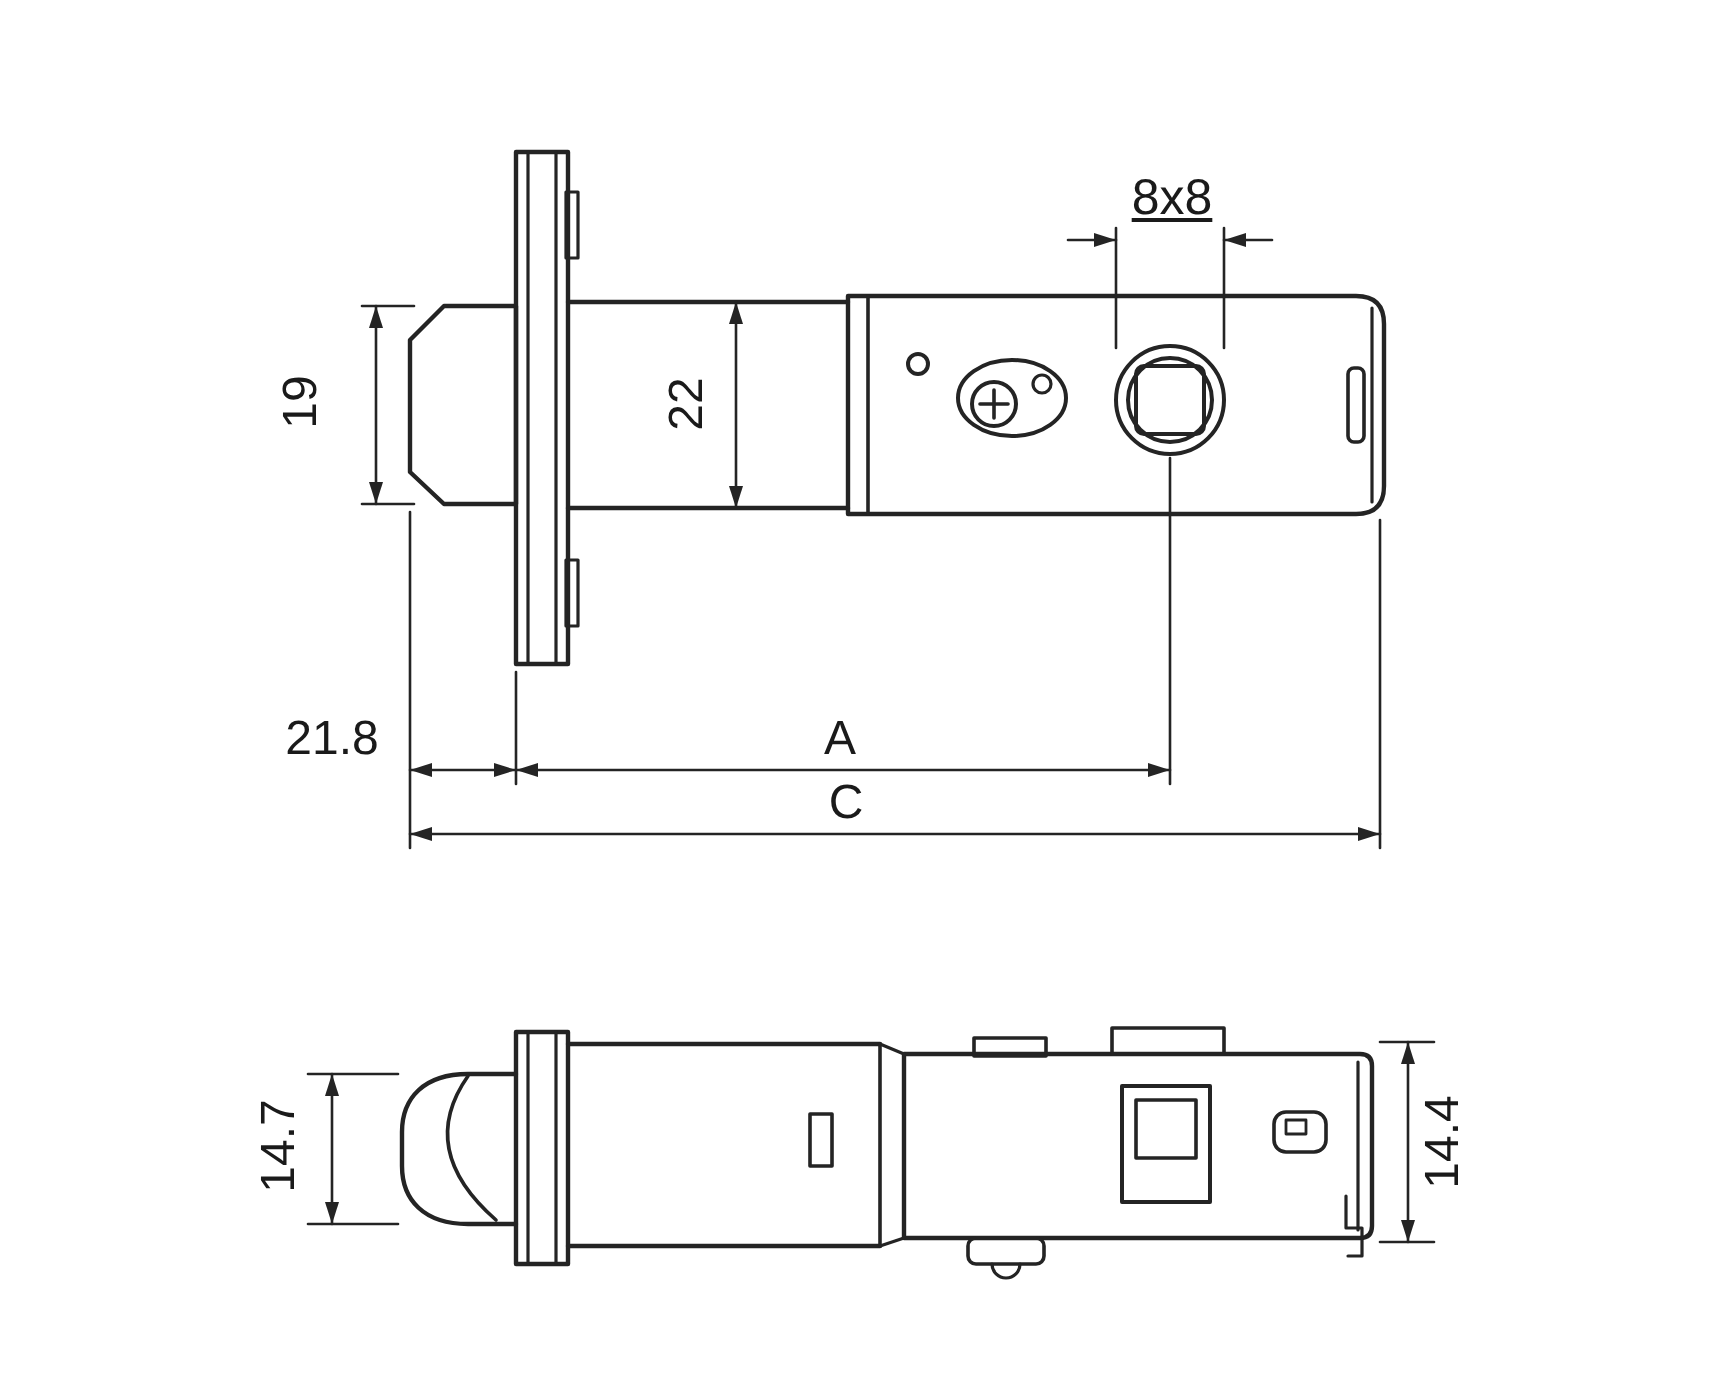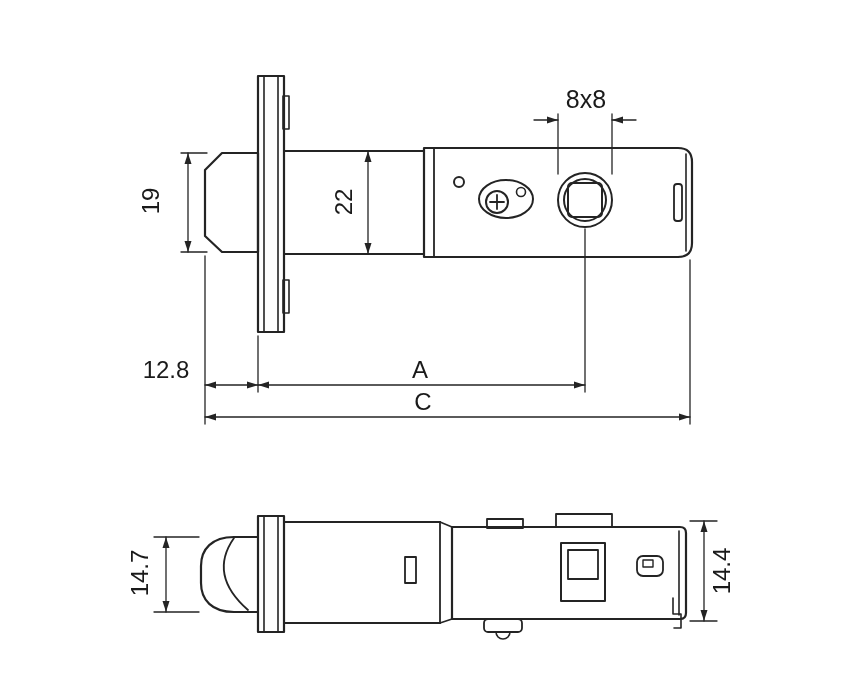--- a/index.html
+++ b/index.html
@@ -13,21 +13,21 @@
   svg{position:absolute;left:0;top:0;}
   .dim-label{
     position:absolute;
     font-size:24px;
     color:#1a1a1a;
     text-align:center;
     line-height:28px;
     white-space:nowrap;
   }
   .rot{transform:rotate(-90deg);}
-  .lbl-8x8{left:551px;top:85px;width:70px;font-size:25px;}
+  .lbl-8x8{left:551px;top:85px;width:70px;font-size:25px;text-decoration:underline;}
   .lbl-19{left:116px;top:187px;width:70px;height:28px;}
   .lbl-22{left:309px;top:188px;width:70px;height:28px;}
   .lbl-128{left:126px;top:356px;width:80px;}
   .lbl-A{left:395px;top:356px;width:50px;}
   .lbl-C{left:398px;top:388px;width:50px;}
   .lbl-147{left:105px;top:559px;width:70px;height:28px;}
   .lbl-144{left:687px;top:557px;width:70px;height:28px;}
 </style>
 </head>
 <body>
@@ -167,18 +167,18 @@
       <line x1="690" y1="621" x2="717" y2="621"></line>
       <line x1="704" y1="521" x2="704" y2="621"></line>
       <polygon points="704,521 700.5,532 707.5,532" fill="#242424" stroke="none"></polygon>
       <polygon points="704,621 700.5,610 707.5,610" fill="#242424" stroke="none"></polygon>
     </g>
   </svg>
 
   <div class="dim-label lbl-8x8">8x8</div>
   <div class="dim-label rot lbl-19">19</div>
   <div class="dim-label rot lbl-22">22</div>
-  <div class="dim-label lbl-128">12.8</div>
+  <div class="dim-label lbl-128">21.8</div>
   <div class="dim-label lbl-A">A</div>
   <div class="dim-label lbl-C">C</div>
   <div class="dim-label rot lbl-147">14.7</div>
   <div class="dim-label rot lbl-144">14.4</div>
 </div>
 
 </body></html>

